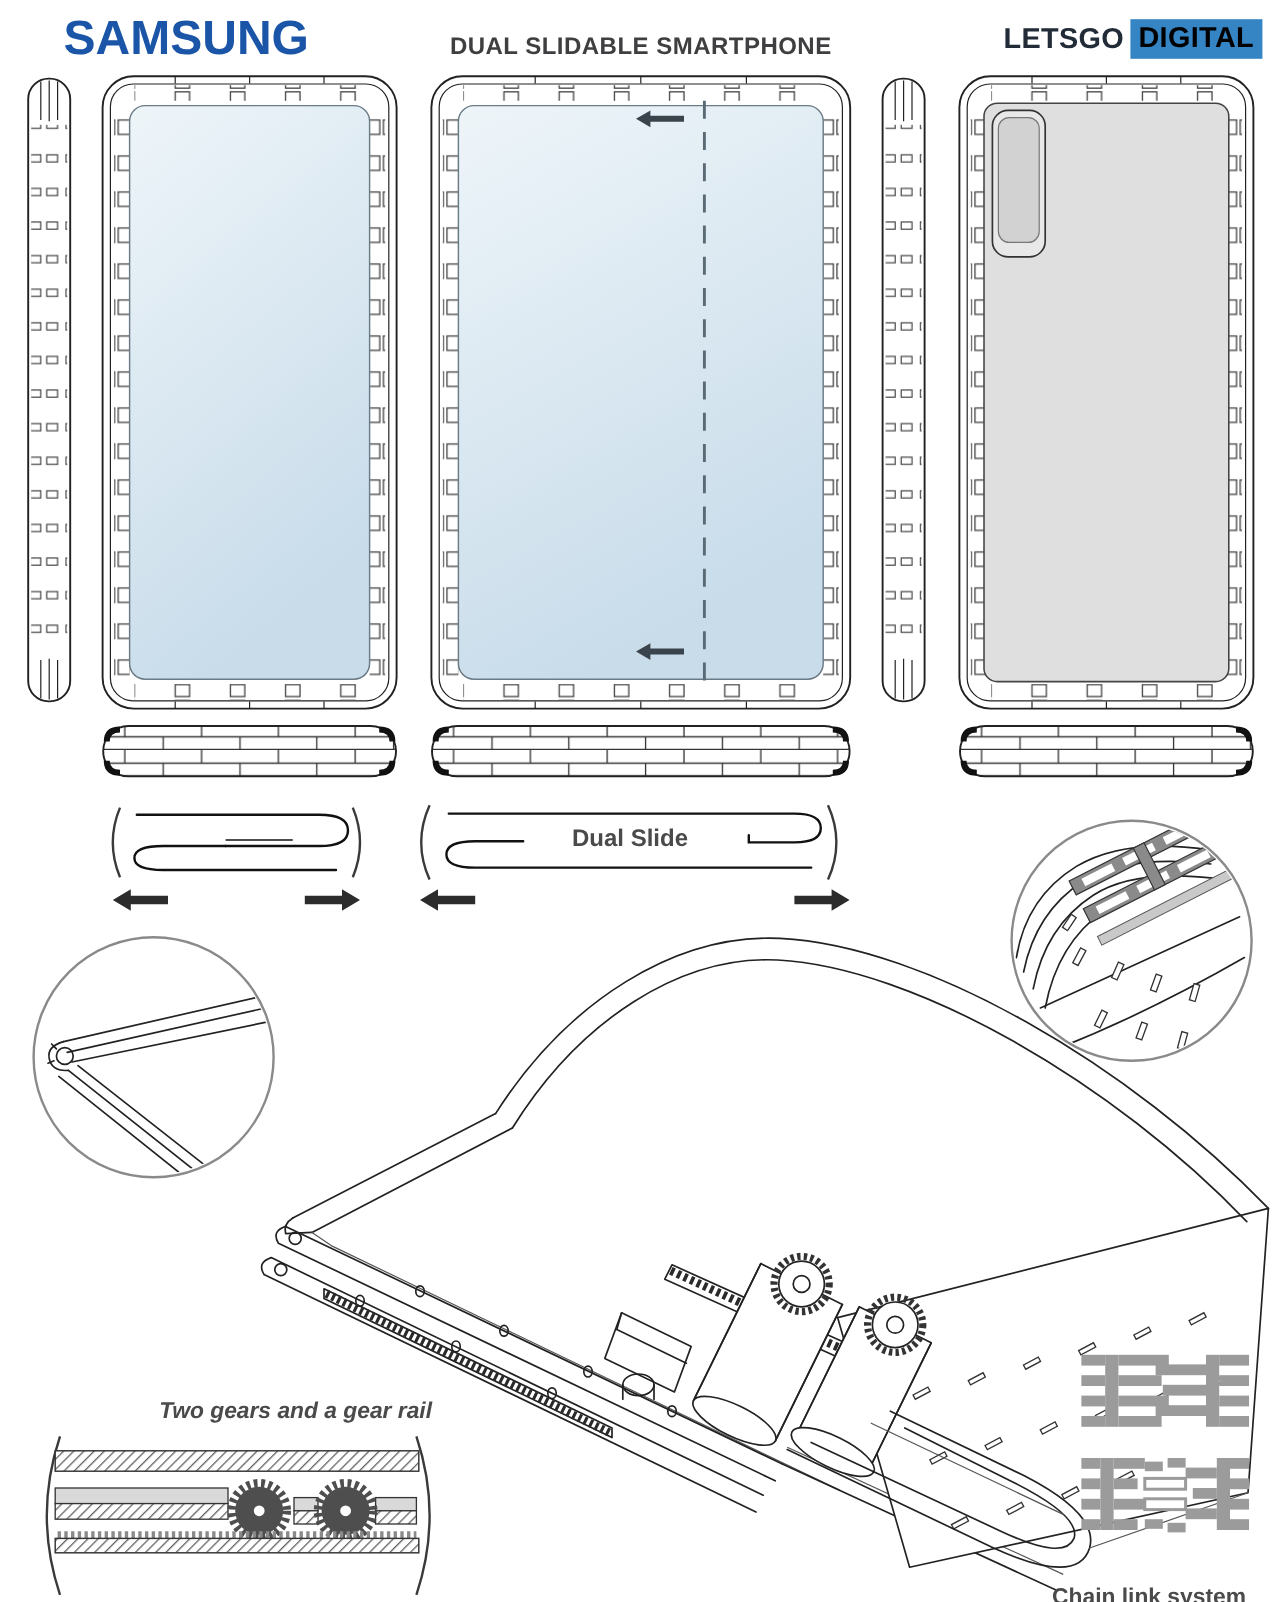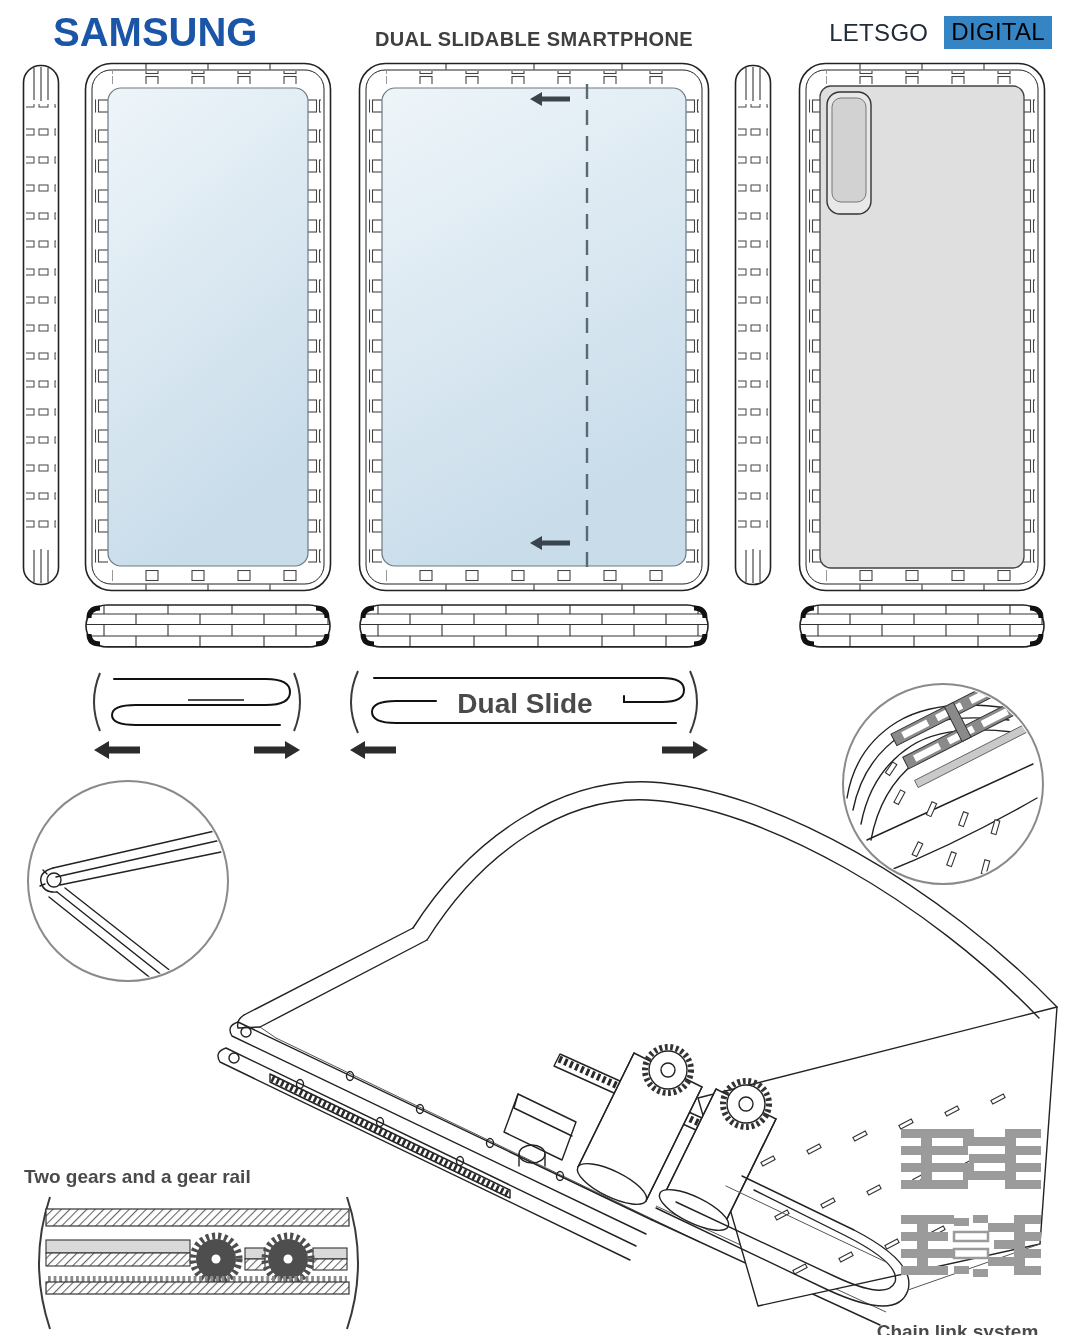--- a/index.html
+++ b/index.html
@@ -4,45 +4,45 @@
 <style>
   html,body{margin:0;padding:0;background:#fff;}
   .sheet{position:relative;width:1068px;height:1335px;background:#fff;overflow:hidden;
          font-family:"Liberation Sans",sans-serif;}
   .abs{position:absolute;}
   
   .samsung{left:14px;top:10px;font-size:40px;font-weight:800;letter-spacing:0px;
            color:var(--samsung-blue);margin-left:39px;}
   .title{left:0;right:0;top:28px;text-align:center;font-size:20px;font-weight:700;
          letter-spacing:.4px;color:var(--title-gray);}
-  .lgd{right:16px;top:16px;display:flex;align-items:center;font-size:24px;font-weight:400;gap:11px;}
+  .lgd{right:16px;top:16px;display:flex;align-items:center;font-size:24px;font-weight:700;}
   .lg{color:var(--letsgo-dark);letter-spacing:.3px;}
   .dg{color:#000000;background:var(--digital-blue);padding:2px 7px 3px;margin-left:5px;letter-spacing:.3px;}
   
   .o1{fill:none;stroke:var(--line-dark);stroke-width:1.6;}
   .o2{fill:none;stroke:var(--line-dark);stroke-width:1;}
   .scrb{stroke:var(--screen-border);stroke-width:1.2;}
   .draw{fill:none;stroke:var(--line-dark);stroke-width:1.4;stroke-linecap:round;stroke-linejoin:round;}
   .ln2{fill:none;stroke:#555;stroke-width:1;}
   .paren{fill:none;stroke:#3a3a3a;stroke-width:2;}
   .cs{fill:none;stroke:#111;stroke-width:2;stroke-linecap:round;}
   .csl{fill:none;stroke:#111;stroke-width:1.3;}
   .arrB{fill:var(--arrow-black);}
   .arrS{fill:var(--arrow-slate);}
   .teeth{fill:none;stroke:#2a2a2a;stroke-width:7;stroke-dasharray:2.6 2.6;}
   .gteeth{fill:none;stroke:var(--gear-dark);stroke-width:7;stroke-dasharray:3.1 3;}
   .whitefill{fill:#fff;stroke:var(--line-dark);stroke-width:1.4;stroke-linejoin:round;}
   .dashslot{fill:#fff;stroke:#333;stroke-width:1.1;}
   .gray{fill:var(--chain-gray);}
   .circ{fill:#fff;stroke:var(--circle-stroke);stroke-width:2;}
   
-  .dualslide{left:360px;top:688px;width:330px;text-align:center;font-size:28px;
+  .dualslide{left:360px;top:688px;width:330px;text-align:center;font-size:20px;
              font-weight:700;color:var(--label-gray);}
-  .lblGears{left:24px;top:1166px;width:320px;text-align:left;font-size:19px;
-            font-weight:700;color:var(--label-gray);}
+  .lblGears{left:40px;top:1166px;width:320px;text-align:right;font-size:19px;
+            font-weight:700;color:var(--label-gray);font-style:italic;}
   .lblChain{left:855px;top:1297px;width:205px;text-align:center;font-size:19px;
             font-weight:700;color:var(--label-gray);margin-top:24px;}
 </style>
 </head>
 <body>
 
 <div class="sheet">
 
   <svg width="0" height="0" style="position:absolute">
     <defs>

